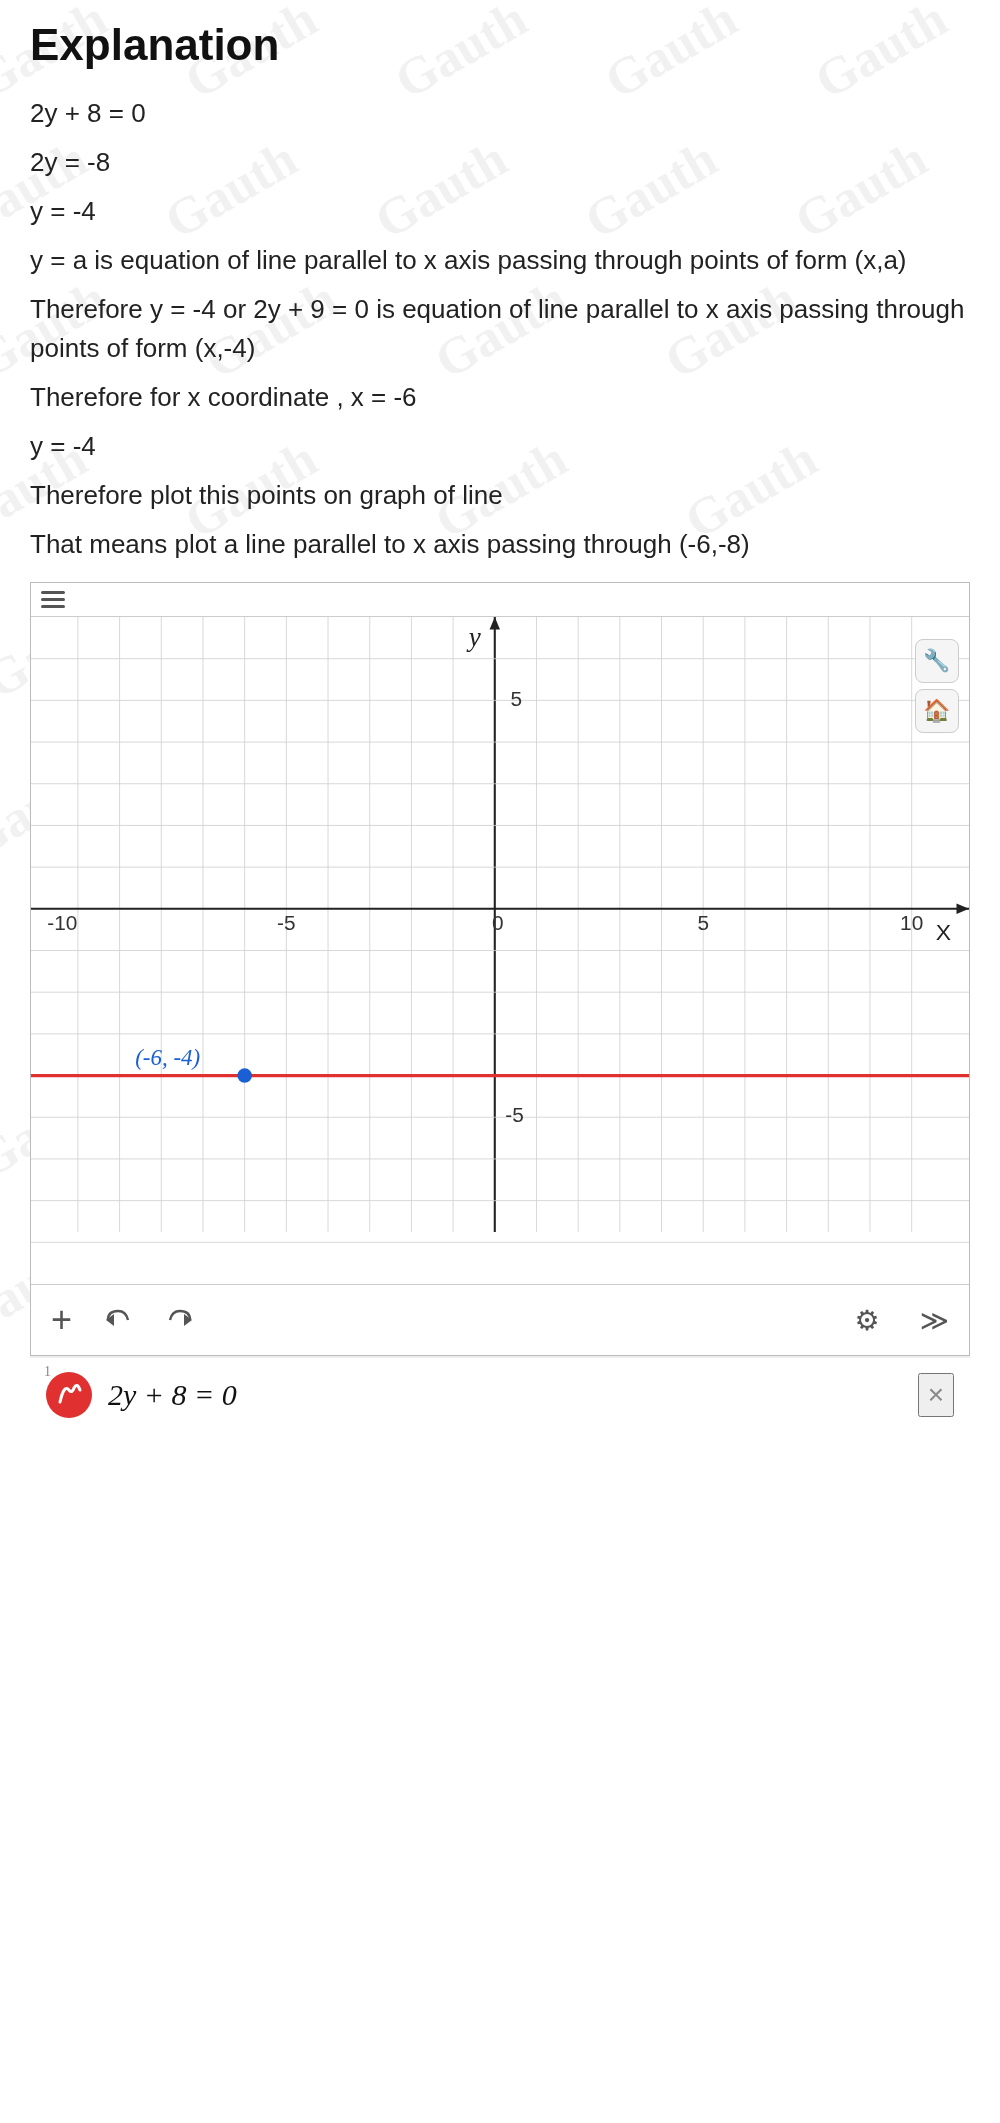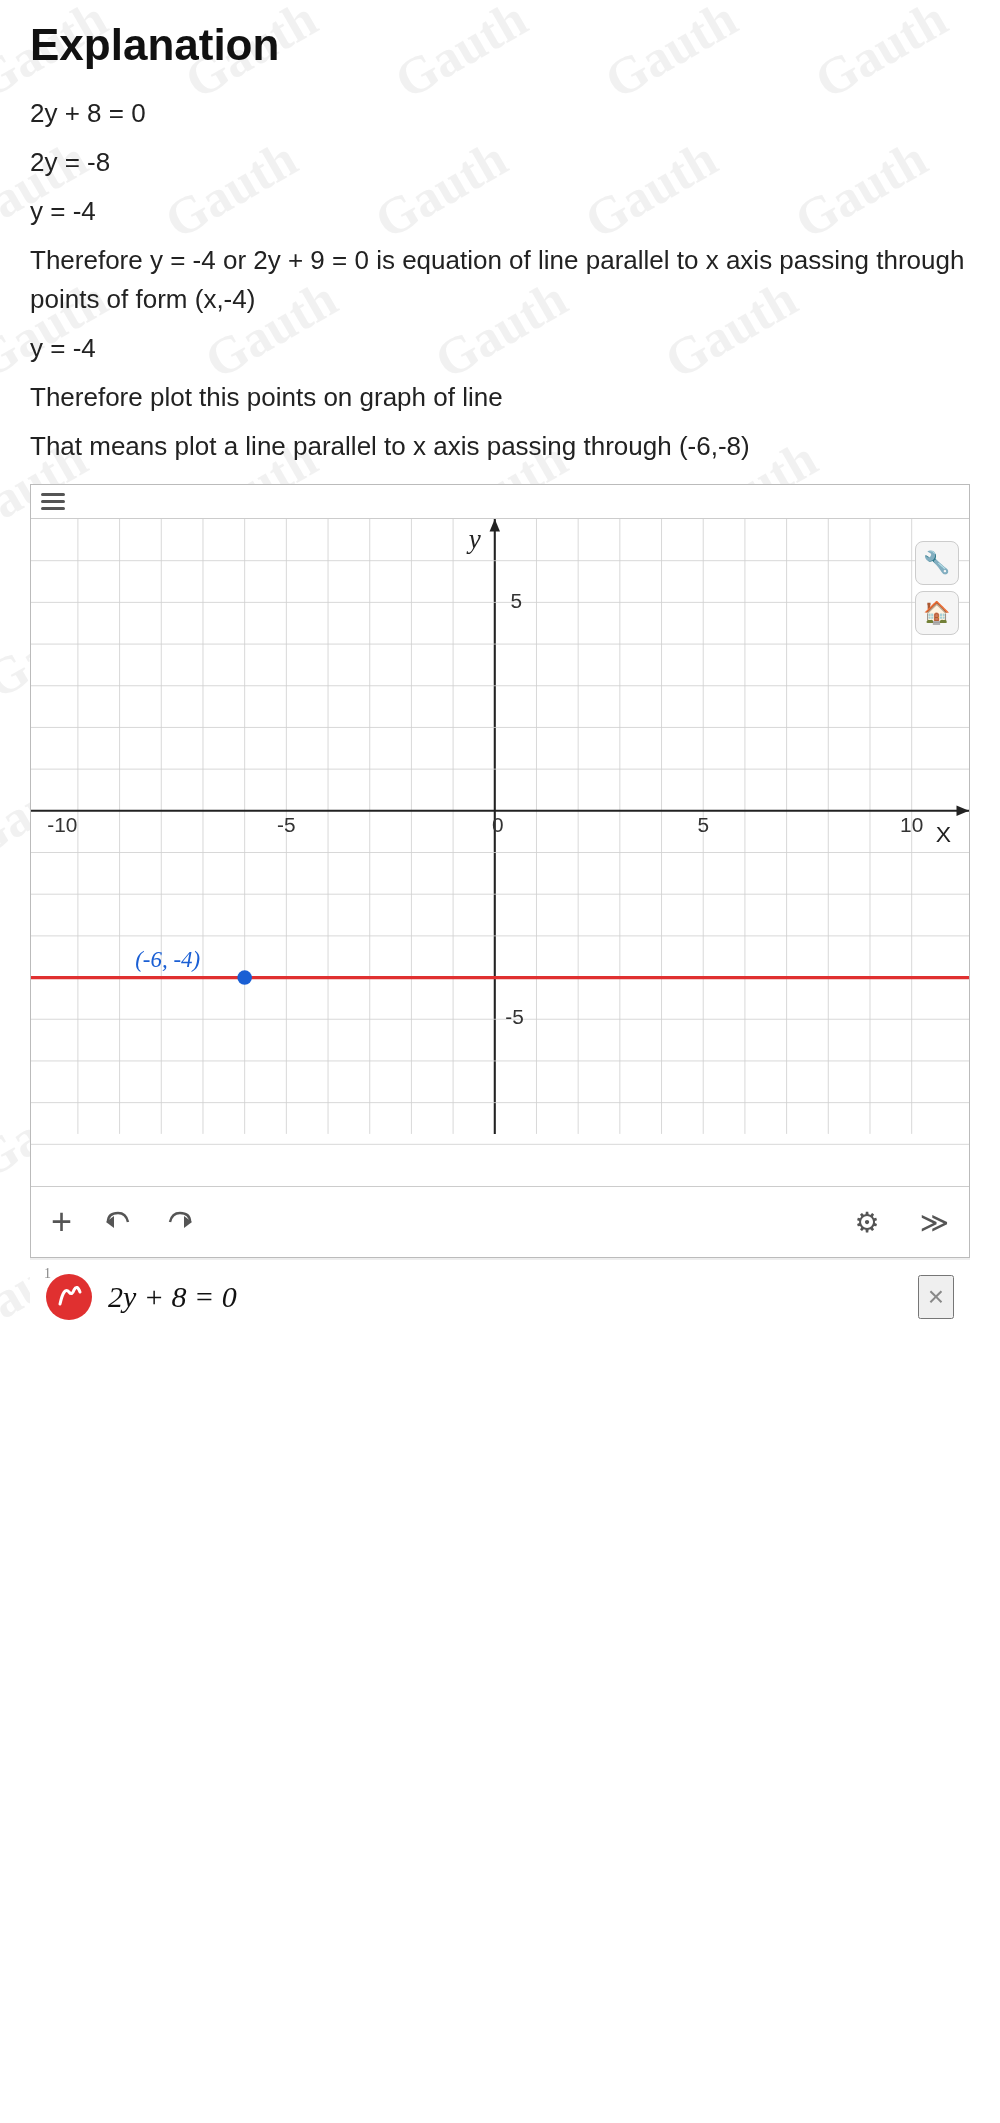--- a/index.html
+++ b/index.html
@@ -235,21 +235,23 @@
   <div class="watermark" style="top:1260px; left:450px;">Gauth</div>
   <div class="watermark" style="top:1260px; left:700px;">Gauth</div>
 </div>
 
 <div class="content-wrapper">
   <h1 class="explanation-title">Explanation</h1>
 
   <div class="math-line">2y + 8 = 0</div>
   <div class="math-line">2y = -8</div>
   <div class="math-line">y = -4</div>
+  <div class="math-line">y = a is equation of line parallel to x axis passing through points of form (x,a)</div>
   <div class="math-line">Therefore y = -4 or 2y + 9 = 0 is equation of line parallel to x axis passing through points of form (x,-4)</div>
+  <div class="math-line">Therefore for x coordinate , x = -6</div>
   <div class="math-line">y = -4</div>
   <div class="math-line">Therefore plot this points on graph of line</div>
   <div class="math-line">That means plot a line parallel to x axis passing through (-6,-8)</div>
 
   <div class="graph-container">
 
     <div class="graph-toolbar">
       <div class="hamburger-icon">
         <span></span>
           <span></span>

